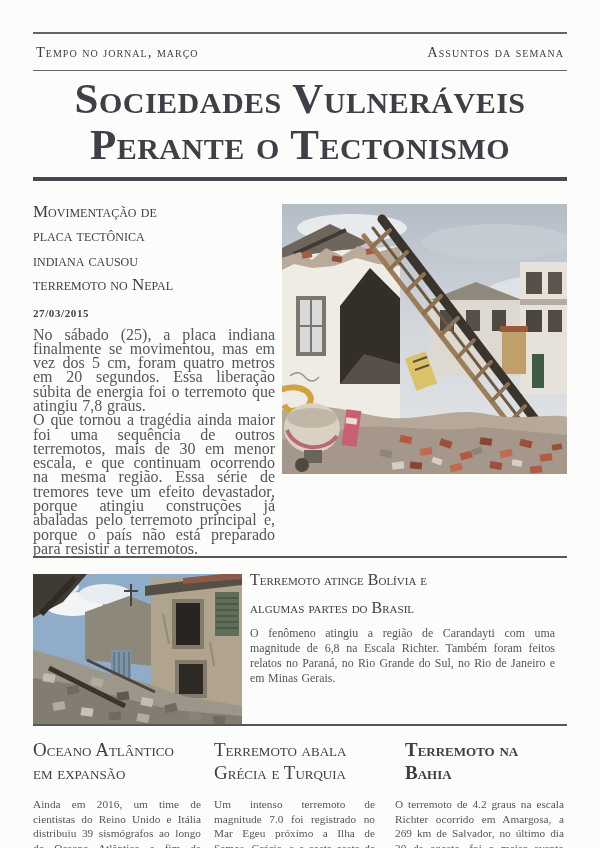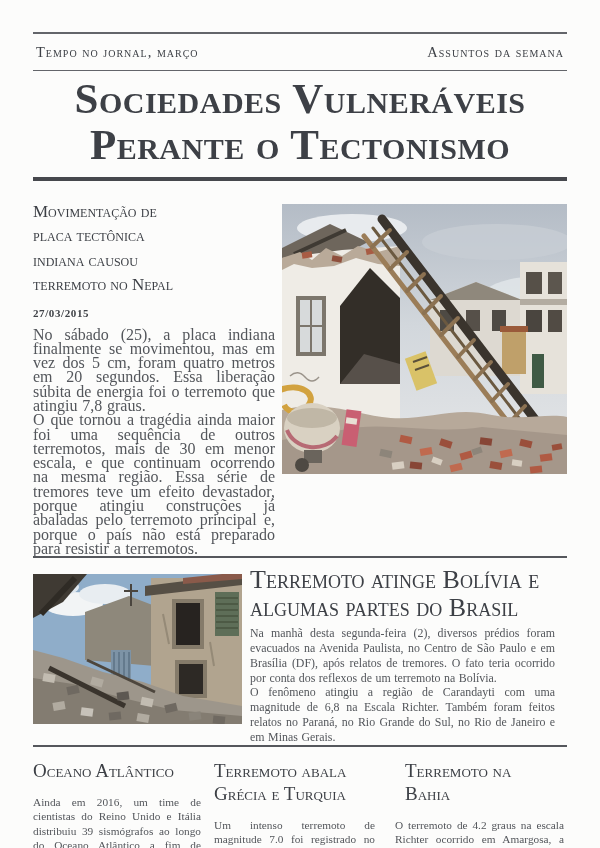--- a/index.html
+++ b/index.html
@@ -58,33 +58,33 @@
   }
   .sec1 p{font-size:16px;line-height:14.3px;margin-top:0;}
   .sec1 .body{margin-top:9px;}
   .photo{display:block;flex:0 0 auto;}
   .photo1{width:285px;height:270px;margin-top:4px;}
 
   
   .sec2{display:flex;margin-top:7px;}
   .photo2{width:209px;height:150px;margin-top:9px;}
   .sec2 .article{width:305px;margin-left:8px;margin-top:1px;}
-  .sec2 h2{font-size:26px;line-height:28px;}
+  .sec2 h2{font-size:16px;line-height:28px;}
   .sec2 .body{margin-top:4px;}
   .sec2 p{font-size:11.9px;line-height:14.8px;}
 
   
   .sec3{display:flex;margin-top:12px;}
   .sec3 h2{font-size:19px;line-height:23px;}
   .sec3 .body{margin-top:13px;}
   .sec3 p{font-size:11.3px;line-height:14.5px;}
   .c1{width:168px;}
   .c2{width:161px;margin-left:13px;}
   .c3{width:169px;margin-left:20px;}
-  .c3 h2{padding-left:10px;}
+  .c3 h2{padding-left:10px;font-weight:bold;}
 </style>
 </head>
 <body>
 
 <div class="page">
 
   <hr class="rule r-thin r1">
   <div class="masthead">
     <span>Tempo no jornal, março</span>
     <span>Assuntos da semana</span>
@@ -273,32 +273,32 @@
       <polygon points="0,0 54,0 30,28 0,44" fill="#3f3a33"></polygon>
       <line x1="42" y1="4" x2="8" y2="40" stroke="#2f2b25" stroke-width="6"></line>
     </svg>
 
     <div class="article">
       <h2>
         <span>Terremoto atinge Bolívia e</span>
         <span>algumas partes do Brasil</span>
       </h2>
       <div class="body">
-        <p>Na manhã desta segunda-feira (2), diversos prédios foram evacuados na Avenida Paulista, no Centro de São Paulo e em Brasília (DF), após relatos de tremores. O fato teria ocorrido por conta dos reflexos de um terremoto na Bolívia.</p>
         <p>O fenômeno atingiu a região de Carandayti com uma magnitude de 6,8 na Escala Richter. Também foram feitos relatos no Paraná, no Rio Grande do Sul, no Rio de Janeiro e em Minas Gerais.</p>
       </div>
     </div>
   </section>
 
   <hr class="rule r-mid">
 
   <section class="sec3">
     <div class="article c1">
       <h2>
         <span>Oceano Atlântico</span>
+        <span>em expansão</span>
       </h2>
       <div class="body">
         <p>Ainda em 2016, um time de cientistas do Reino Unido e Itália distribuiu 39 sismógrafos ao longo do Oceano Atlântico a fim de estudar o movimento de suas placas tectónicas.</p>
       </div>
     </div>
     <div class="article c2">
       <h2>
         <span>Terremoto abala</span>
         <span>Grécia e Turquia</span>
       </h2>

